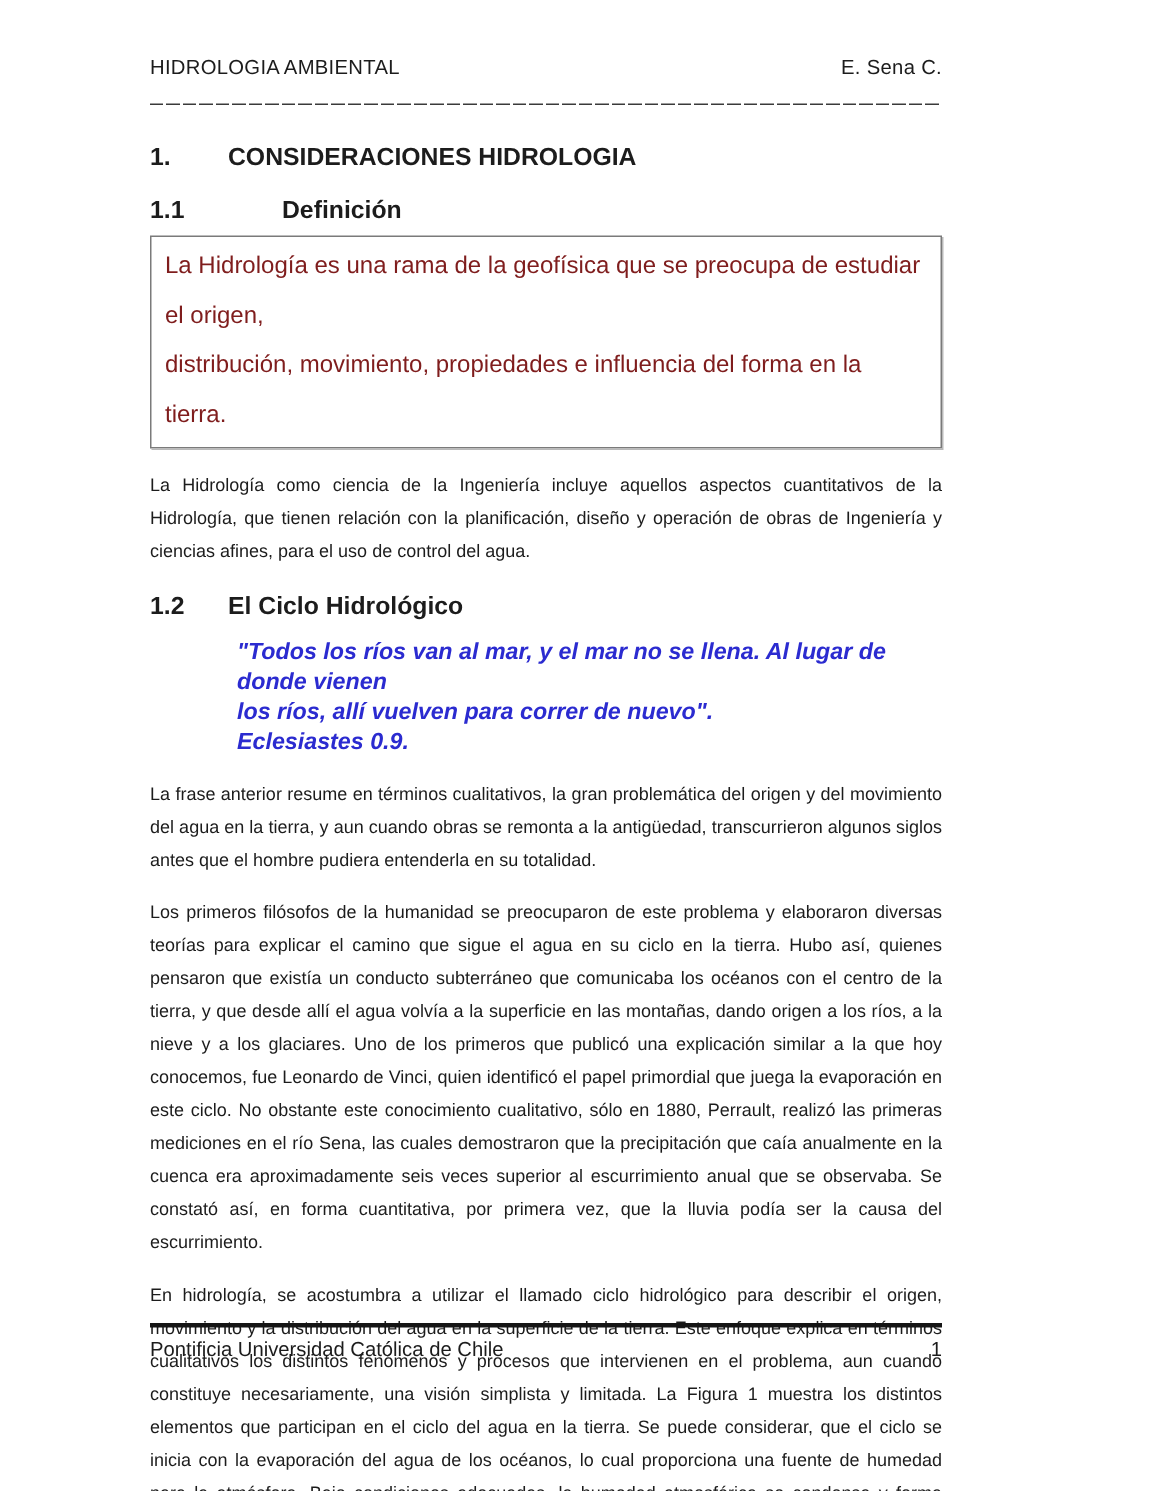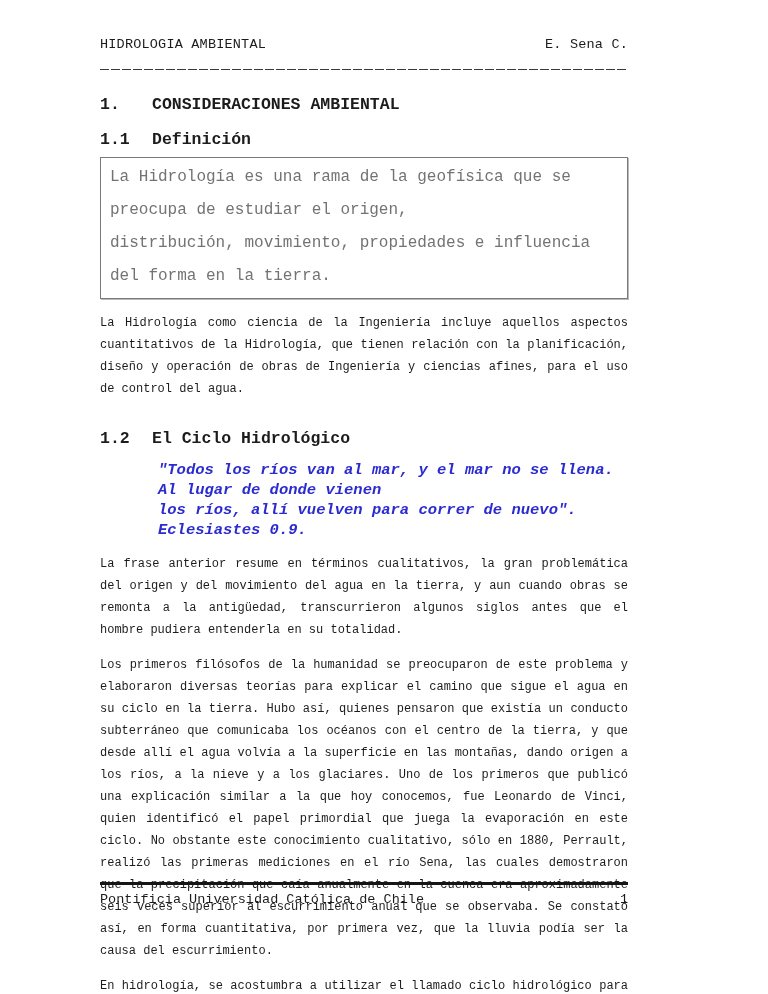--- a/index.html
+++ b/index.html
@@ -5,21 +5,21 @@
   html, body {
     margin: 0;
     padding: 0;
     background: #ffffff;
   }
   .page {
     position: relative;
     width: 728px;
     height: 994px;
     background: #ffffff;
-    font-family: Liberation Mono, monospace;
+    font-family: Liberation Sans, sans-serif;
     color: #1c1c1c;
     overflow: hidden;
     box-sizing: border-box;
   }
   .content {
     position: absolute;
     left: 100px;
     right: 100px;
     top: 0;
   }
@@ -43,22 +43,22 @@
   }
   
   .heading {
     display: flex;
     font-weight: bold;
     font-size: 16.5px;
     line-height: 20px;
   }
   .heading .h-num { width: 52px; flex: 0 0 52px; }
   .h1 { margin-top: 25px; }
-  .h2 { margin-top: 15px; }
-  .h2-mid { margin-top: 29px; }
+  .h2 { margin-top: 15px; gap: 36px; }
+  .h2-mid { margin-top: 16px; }
   
   .def-box {
     margin-top: 7px;
     border: 1px solid #7a7a7a;
     box-shadow: 1px 1px 0 #b9b9b9;
     padding: 3px 9px 5px 9px;
     font-size: 16px;
     line-height: 33px;
   }
   
@@ -103,29 +103,29 @@
   <div class="content">
 
     <div class="header-row">
       <span>HIDROLOGIA AMBIENTAL</span>
       <span>E. Sena C.</span>
     </div>
     <div class="header-rule"></div>
 
     <div class="heading h1">
       <span class="h-num">1.</span>
-      <span>CONSIDERACIONES AMBIENTAL</span>
+      <span>CONSIDERACIONES HIDROLOGIA</span>
     </div>
 
     <div class="heading h2">
       <span class="h-num">1.1</span>
       <span>Definición</span>
     </div>
 
-    <div class="def-box" style="color: #737373;">
+    <div class="def-box" style="color: #7f1d1d;">
       <div>La Hidrología es una rama de la geofísica que se preocupa de estudiar el origen,</div>
       <div>distribución, movimiento, propiedades e influencia del forma en la tierra.</div>
     </div>
 
     <div class="para">La Hidrología como ciencia de la  Ingeniería incluye aquellos aspectos cuantitativos de la Hidrología, que tienen relación con la planificación, diseño y operación de obras de Ingeniería  y ciencias afines, para el uso de control del agua.</div>
 
     <div class="heading h2-mid">
       <span class="h-num">1.2</span>
       <span>El Ciclo Hidrológico</span>
     </div>

